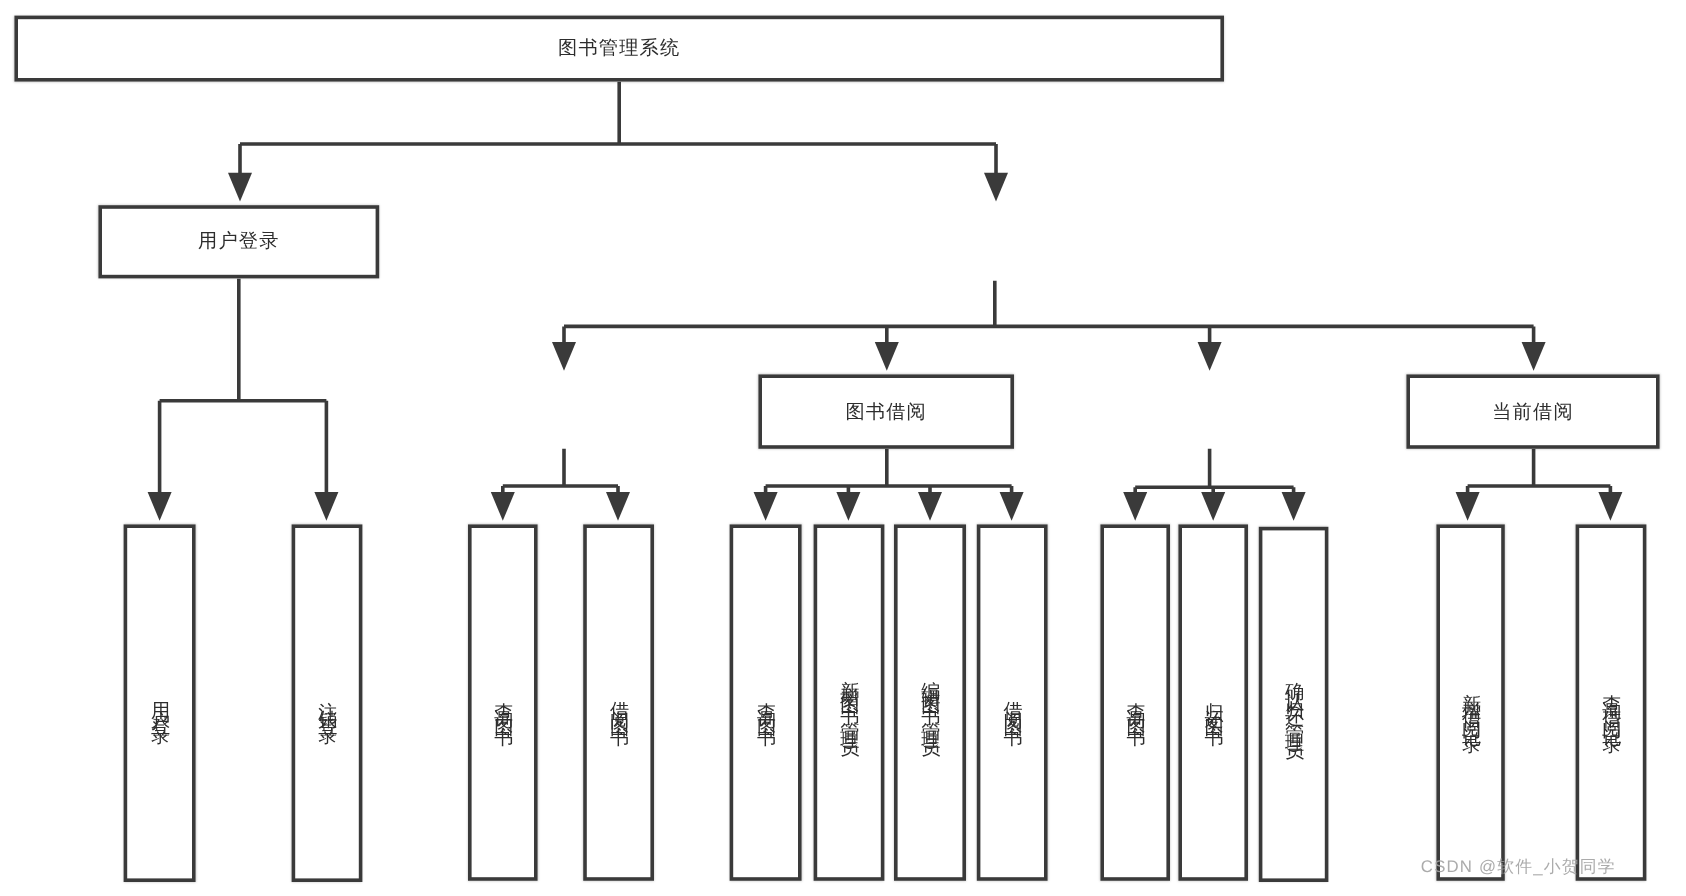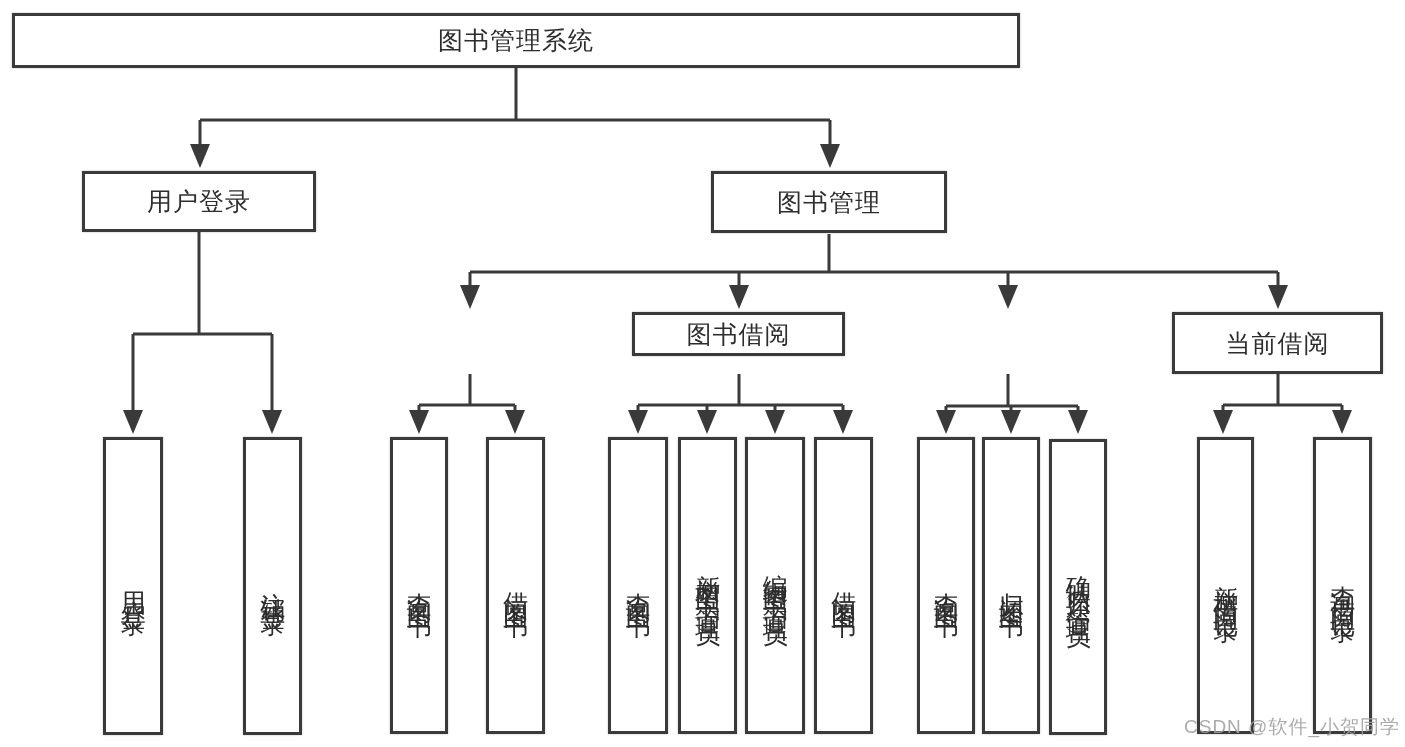--- a/index.html
+++ b/index.html
@@ -13,35 +13,35 @@
   }
   .wires{position:absolute;left:0;top:0;width:1405px;height:747px;}
   .box{
     position:absolute;
     box-sizing:border-box;
     background:#ffffff;
     border:3px solid #3a3a3a;
     display:flex;
     align-items:center;
     justify-content:center;
-    font-size:25px;
+    font-size:16px;
     letter-spacing:1px;
     box-shadow:0 0 2px rgba(0,0,0,0.25);
   }
   .box.v span{
     writing-mode:vertical-rl;
     text-orientation:mixed;
     letter-spacing:7px;
     line-height:1.1;
     white-space:nowrap;
   }
   .watermark{
     position:absolute;
     left:1184px;top:714px;
-    font-size:19px;
+    font-size:14px;
     color:rgba(162,162,162,0.9);
     white-space:nowrap;
     z-index:10;
     letter-spacing:1px;
   }
 </style>
 </head>
 <body>
 
 <div class="canvas">
@@ -82,25 +82,22 @@
     <polygon fill="#3a3a3a" stroke="none" points="1332,410 1352,410 1342,434"></polygon>
   </svg>
 
   <div class="box h" style="left:12px;top:13px;width:1008px;height:55px">
     <span>图书管理系统</span>
   </div>
 
   <div class="box h" style="left:82px;top:171px;width:234px;height:61px">
     <span>用户登录</span>
   </div>
-  <div class="box h" style="left:711px;top:171px;width:236px;height:62px">
-    <span>图书管理</span>
-  </div>
 
-  <div class="box h" style="left:632px;top:312px;width:213px;height:44px">
+  <div class="box h" style="left:632px;top:312px;width:213px;height:62px">
     <span>图书借阅</span>
   </div>
   <div class="box h" style="left:1172px;top:312px;width:211px;height:62px">
     <span>当前借阅</span>
   </div>
 
   <div class="box v" style="left:103px;top:437px;width:60px;height:298px">
     <span>用户登录</span>
   </div>
   <div class="box v" style="left:243px;top:437px;width:59px;height:298px">

